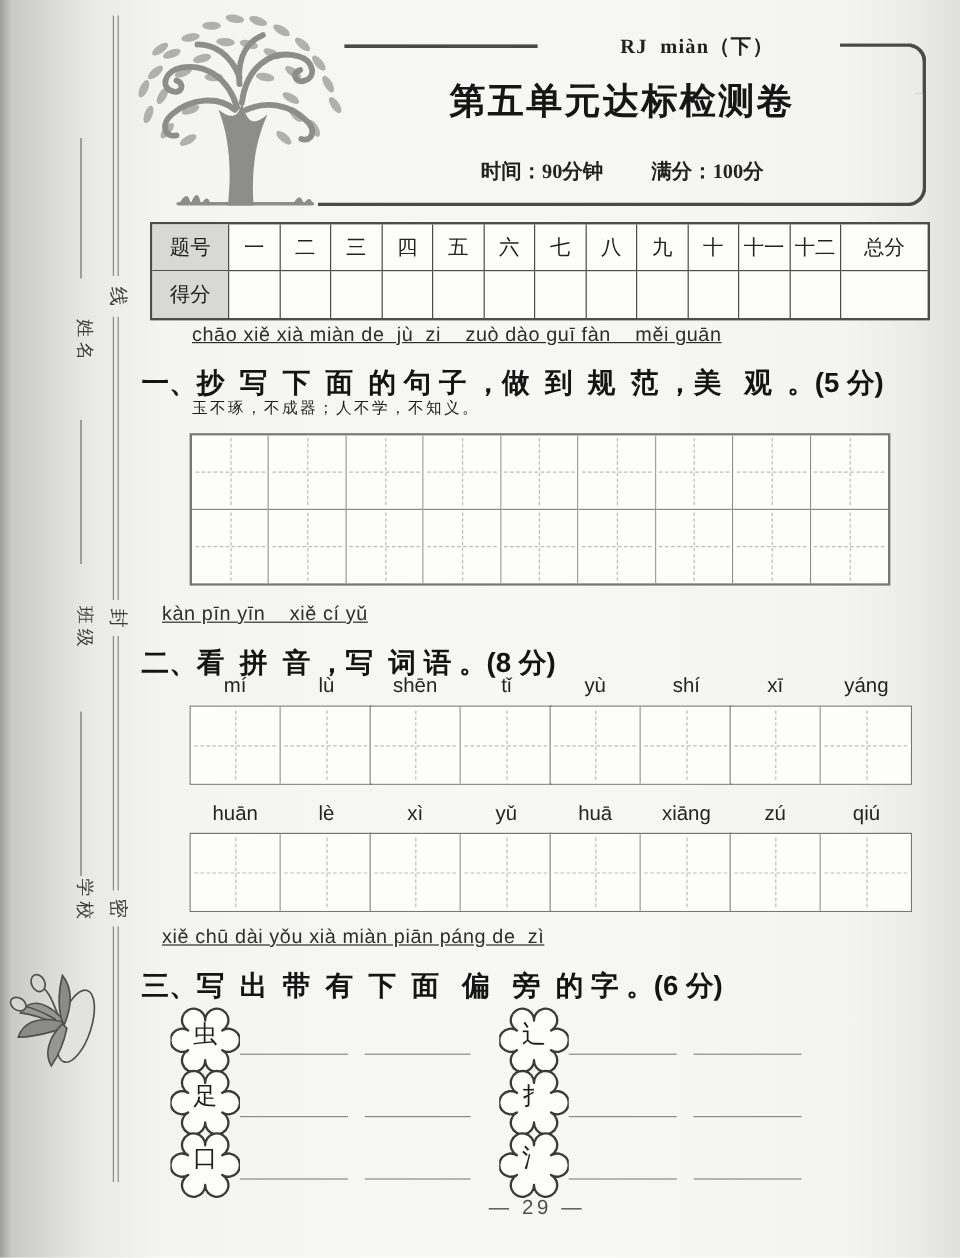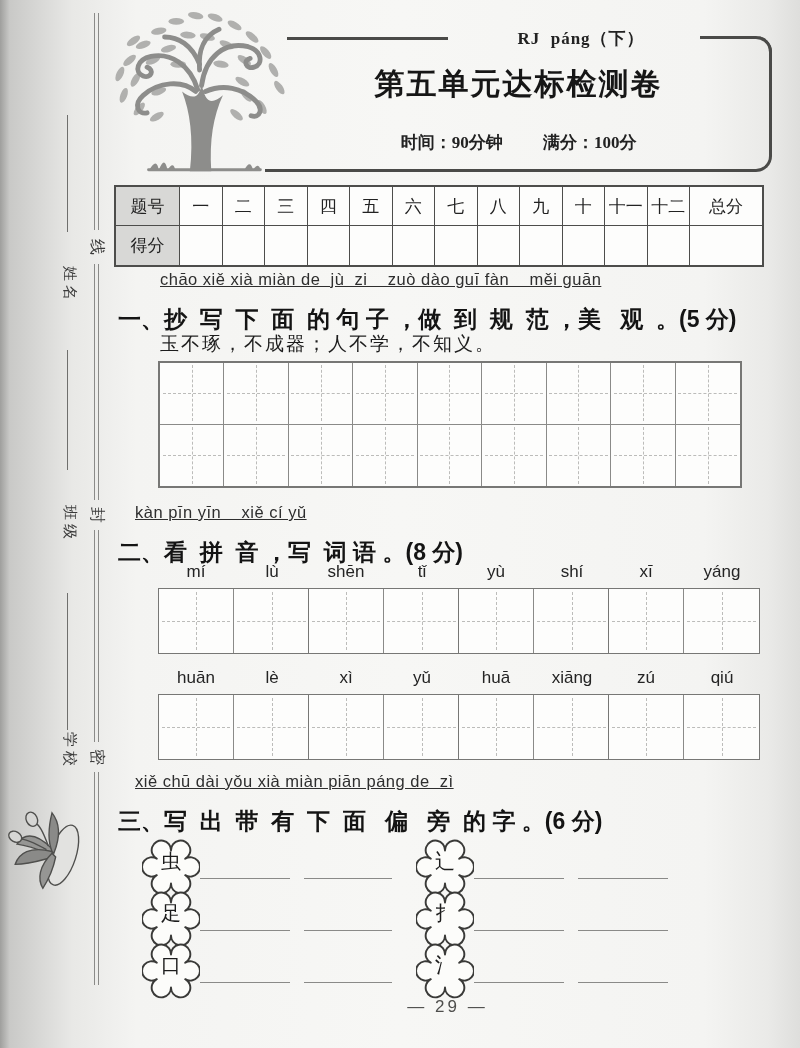--- a/index.html
+++ b/index.html
@@ -28,34 +28,34 @@
              border-right:3px solid #4a4a48; border-bottom:3px solid #4a4a48; border-radius:0 16px 16px 0; }
   .hdr-corner { position:absolute; left:700px; top:36px; width:72px; height:42px;
                 border-top:3px solid #4a4a48; border-right:3px solid #4a4a48; border-radius:0 16px 0 0; }
   .title { position:absolute; left:265px; top:64px; width:507px; text-align:center;
            font-size:30px; font-weight:bold; letter-spacing:2px; color:#161616;
            font-family:"Liberation Sans","DejaVu Sans",sans-serif; }
   .meta { position:absolute; left:265px; top:131px; width:507px; text-align:center; font-size:17px; font-weight:600;
           font-family:"Liberation Serif","DejaVu Serif",serif; color:#222; }
   .meta span { margin:0 18px; }
   
-  .st { position:absolute; left:114px; top:185px; width:650px; height:82px;
+  .st { position:absolute; left:125px; top:185px; width:650px; height:82px;
         display:grid; grid-template-columns:64px repeat(12,1fr) 72px; grid-template-rows:1fr 1fr;
         border:2px solid #4d4d4b; background:#fdfdfc; }
   .st > div { border-right:1px solid #4d4d4b; border-bottom:1px solid #4d4d4b;
               display:flex; align-items:center; justify-content:center;
               font-size:17px; font-family:"Liberation Serif","DejaVu Serif",serif; color:#222; }
   .st > div:nth-child(14n){ border-right:none; }
   .st > div:nth-child(n+15){ border-bottom:none; }
   .st > div:nth-child(14n+1){ background:#d8d8d6; }
   
   .py { position:absolute; font-size:16.5px; color:#2e2e2e; white-space:pre; letter-spacing:.5px;text-decoration:underline; }
   .hd { position:absolute; font-size:23px; font-weight:bold; color:#141414; white-space:pre;
         font-family:"Liberation Sans","DejaVu Sans",sans-serif;margin-top:12px; }
-  .sentence { position:absolute; font-size:19px; color:#1d1d1d; letter-spacing:2px;
+  .sentence { position:absolute; font-size:13px; color:#1d1d1d; letter-spacing:2px;
               font-family:"Liberation Serif","DejaVu Serif",serif; }
   
   .tzg { position:relative; background:#fdfdfc; }
   .tzg::before { content:""; position:absolute; left:50%; top:4%; bottom:4%; border-left:1px dashed #bcbcba; }
   .tzg::after  { content:""; position:absolute; top:50%; left:4%; right:4%; border-top:1px dashed #bcbcba; }
   .grid1 { position:absolute; left:158px; top:361px; width:584px; height:127px;
            display:grid; grid-template-columns:repeat(9,1fr); grid-template-rows:1fr 1fr;
            border:2px solid #777775; }
   .grid1 .tzg { border-right:1px solid #8a8a88; border-bottom:1px solid #8a8a88; }
   .grid1 .tzg:nth-child(9n){ border-right:none; }
@@ -142,21 +142,21 @@
     </g>
     <path d="M92,174 C96,140 92,112 84,92 C94,100 102,100 104,84 C108,104 114,106 126,96 C116,118 112,142 114,174 Z" fill="#8d8d8b"></path>
     <path d="M50,173 q8,-14 10,0 q6,-16 9,0 q6,-10 8,0 Z" fill="#8d8d8b"></path>
     <path d="M148,173 q6,-12 9,0 q5,-9 8,0 Z" fill="#8d8d8b"></path>
     <rect x="48" y="171" width="118" height="3" rx="1.5" fill="#8d8d8b"></rect>
   </svg>
 
   <div class="hdr-rule" style="left:287px;top:37px;width:161px;height:3px"></div>
   <div class="hdr-corner"></div>
   <div class="hdr-box"></div>
-  <div class="hdr-edition">RJ  páng（下）</div>
+  <div class="hdr-edition">RJ  miàn（下）</div>
   <div class="title">第五单元达标检测卷</div>
   <div class="meta">
     <span>时间：90分钟</span>
     <span>满分：100分</span>
   </div>
 
   <div class="st">
     <div>题号</div>
     <div>一</div>
     <div>二</div>

